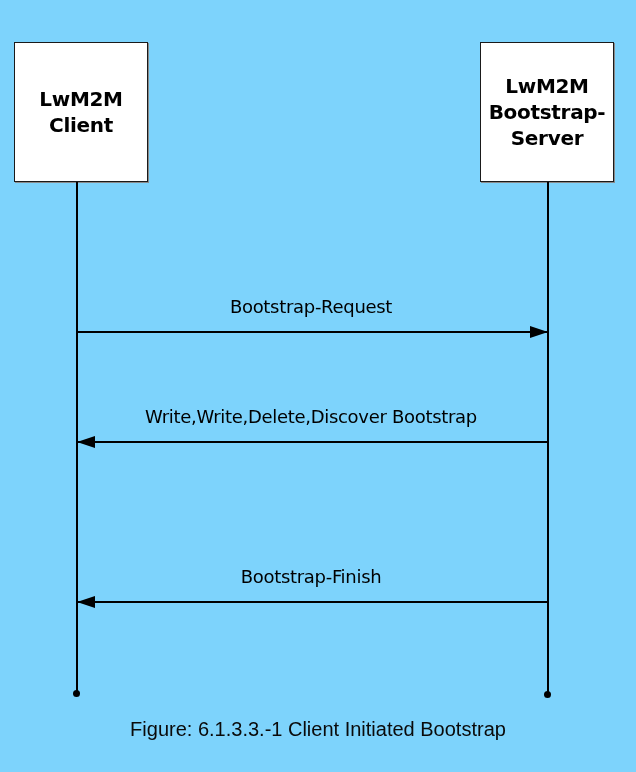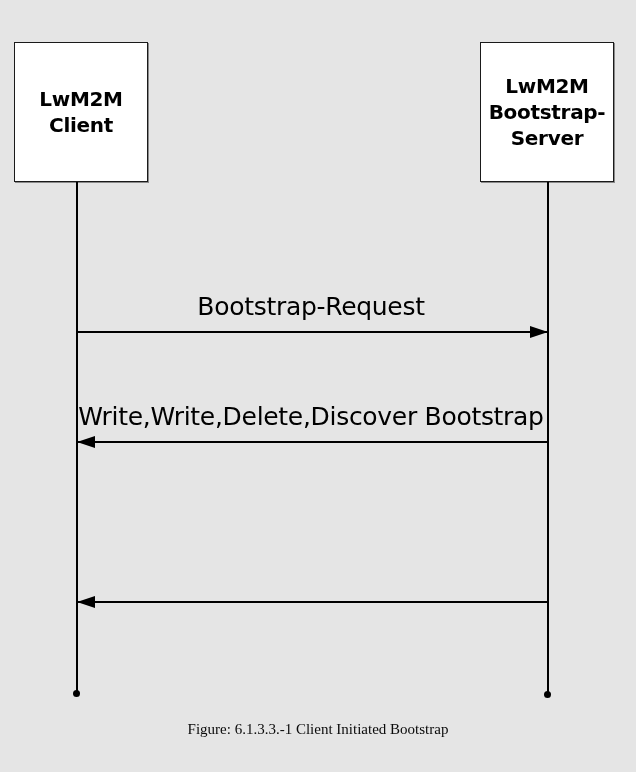--- a/index.html
+++ b/index.html
@@ -1,20 +1,20 @@
 <!DOCTYPE html>
 <html><head>
 <meta charset="utf-8">
 <style>
   html, body { margin: 0; padding: 0; background: #ffffff; }
   .canvas {
     position: relative;
     width: 636px;
     height: 772px;
-    background: #e5e5e5;
+    background: #7dd3fc;
     overflow: hidden;
     font-family: "DejaVu Sans", sans-serif;
     color: #000000;
   }
 
   
   .pbox {
     position: absolute;
     width: 134px;
     height: 140px;
@@ -64,21 +64,21 @@
     left: 77px;
     width: 471px;
     height: 1.5px;
     background: #000000;
   }
   .msg-label {
     position: absolute;
     left: 77px;
     width: 468px;
     text-align: center;
-    font-size: 25px;
+    font-size: 18px;
     line-height: 23px;
     letter-spacing: -0.3px;
   }
   .arrowhead {
     position: absolute;
     width: 0;
     height: 0;
     border-top: 6px solid transparent;
     border-bottom: 6px solid transparent;
   }
@@ -97,22 +97,22 @@
   .m3-label { top: 565px; }
   .m3-head { top: 596px; }
 
   
   .caption {
     position: absolute;
     left: 0;
     top: 716px;
     width: 636px;
     text-align: center;
-    font-family: Liberation Serif, serif;
-    font-size: 15px;
+    font-family: Liberation Sans, sans-serif;
+    font-size: 20px;
     line-height: 27px;
     color: #0a0a0a;
   }
 </style>
 </head>
 <body>
 
 <div class="canvas">
 
   <div class="pbox client">
@@ -129,20 +129,21 @@
   <div class="lifeline server"></div>
 
   <div class="msg-label m1-label">Bootstrap-Request</div>
   <div class="msg-line m1-line"></div>
   <div class="arrowhead right m1-head"></div>
 
   <div class="msg-label m2-label">Write,Write,Delete,Discover Bootstrap</div>
   <div class="msg-line m2-line"></div>
   <div class="arrowhead left m2-head"></div>
 
+  <div class="msg-label m3-label">Bootstrap-Finish</div>
   <div class="msg-line m3-line"></div>
   <div class="arrowhead left m3-head"></div>
 
   <div class="enddot client"></div>
   <div class="enddot server"></div>
 
   <div class="caption">Figure: 6.1.3.3.-1 Client Initiated Bootstrap</div>
 
 </div>
 

